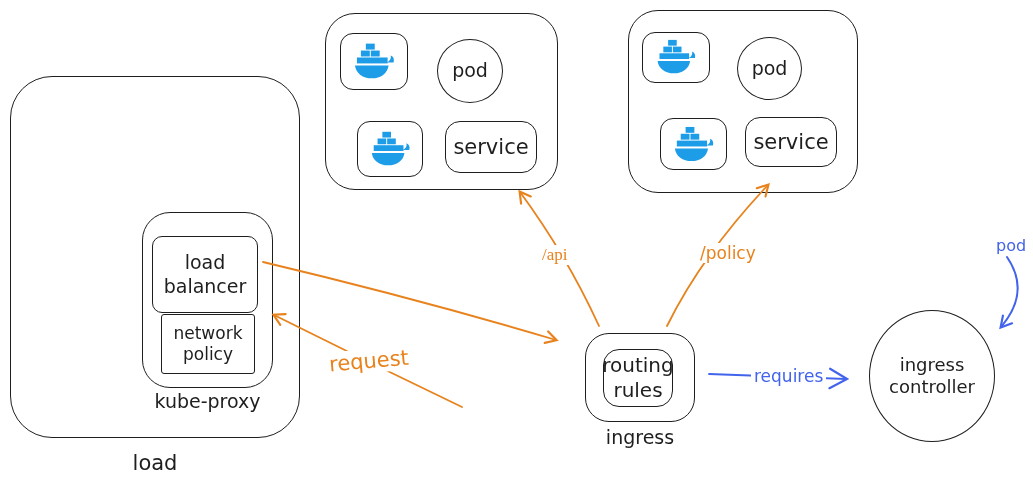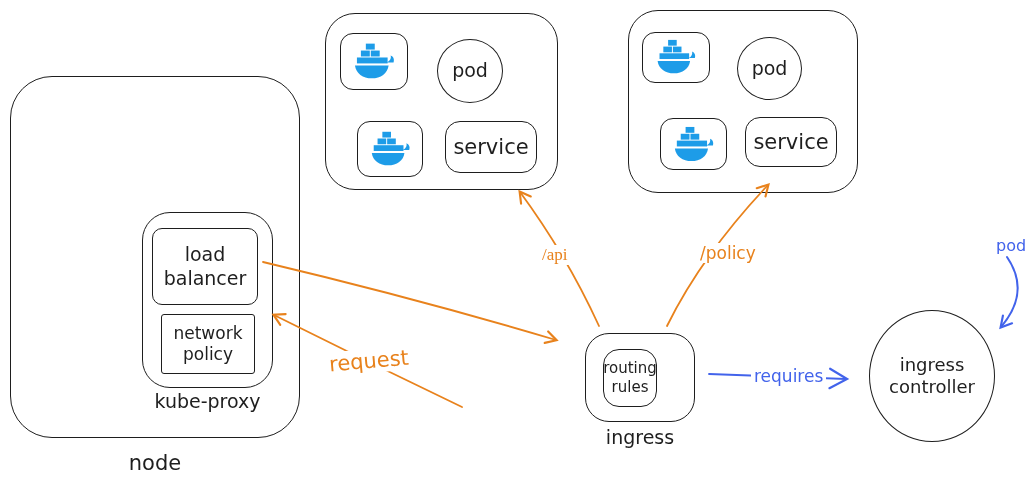--- a/index.html
+++ b/index.html
@@ -33,26 +33,26 @@
     background:var(--bg);display:flex;align-items:center;justify-content:center;
   }
   .docker-chip svg{width:72%;height:78%;}
 </style>
 </head>
 <body>
 
 <div class="canvas">
 
   <div class="shape rounded" style="left:10px;top:76px;width:290px;height:362px;border-radius:42px;"></div>
-  <div class="free-label" style="left:100px;top:451px;width:110px;text-align:center;font-size:21px;">node</div>
+  <div class="free-label" style="left:100px;top:451px;width:110px;text-align:center;font-size:21px;">load</div>
 
   <div class="shape rounded" style="left:142px;top:212px;width:131px;height:176px;border-radius:28px;"></div>
   <div class="free-label" style="left:140px;top:390px;width:135px;text-align:center;font-size:19px;">kube-proxy</div>
 
-  <div class="shape label-center" style="left:152px;top:228px;width:106px;height:77px;border-radius:10px;font-size:19px;">load balancer</div>
+  <div class="shape label-center" style="left:152px;top:236px;width:106px;height:77px;border-radius:10px;font-size:19px;">load balancer</div>
   <div class="shape label-center" style="left:161px;top:314px;width:94px;height:60px;border-radius:3px;font-size:17px;">network policy</div>
 
   <div class="shape rounded" style="left:325px;top:13px;width:233px;height:177px;"></div>
   <div class="docker-chip" style="left:340px;top:33px;width:68px;height:57px;">
     <svg viewBox="0 0 48 40">
       <g fill="var(--docker-blue)">
         <rect x="7" y="16" width="31" height="6"></rect>
         <rect x="11" y="9" width="9" height="6"></rect>
         <rect x="21" y="9" width="9" height="6"></rect>
         <rect x="16" y="2" width="9" height="6"></rect>
@@ -98,21 +98,21 @@
         <rect x="21" y="9" width="9" height="6"></rect>
         <rect x="16" y="2" width="9" height="6"></rect>
         <path d="M5 24 h34 c-1 8 -8 13 -17 13 c-9 0 -16 -5 -17 -13 z"></path>
         <path d="M37 21 c3 -1 5 -4 4 -7 c3 1 4 4 3 7 z"></path>
       </g>
     </svg>
   </div>
   <div class="shape label-center" style="left:745px;top:117px;width:92px;height:50px;border-radius:15px;font-size:21px;">service</div>
 
   <div class="shape rounded" style="left:585px;top:333px;width:110px;height:89px;border-radius:24px;"></div>
-  <div class="shape label-center" style="left:603px;top:349px;width:54px;height:58px;border-radius:16px;font-size:15px;">routing rules</div>
+  <div class="shape label-center" style="left:603px;top:349px;width:70px;height:58px;border-radius:16px;font-size:20px;">routing rules</div>
   <div class="free-label" style="left:585px;top:426px;width:110px;text-align:center;font-size:19px;">ingress</div>
 
   <div class="shape label-center" style="left:869px;top:310px;width:126px;height:132px;border-radius:50%;font-size:18px;padding:0 14px;">ingress controller</div>
 
   <svg class="arrow-layer" width="1033" height="485" viewBox="0 0 1033 485">
     <defs>
       <marker id="ah-o" markerUnits="userSpaceOnUse" markerWidth="16" markerHeight="16" viewBox="0 0 12 12" refX="9.5" refY="6" orient="auto">
         <path d="M2 1.5 L10 6 L2 10.5" fill="none" stroke="var(--orange)" stroke-width="1.6" stroke-linecap="round"></path>
       </marker>
       <marker id="ah-b" markerUnits="userSpaceOnUse" markerWidth="16" markerHeight="16" viewBox="0 0 12 12" refX="9.5" refY="6" orient="auto">

